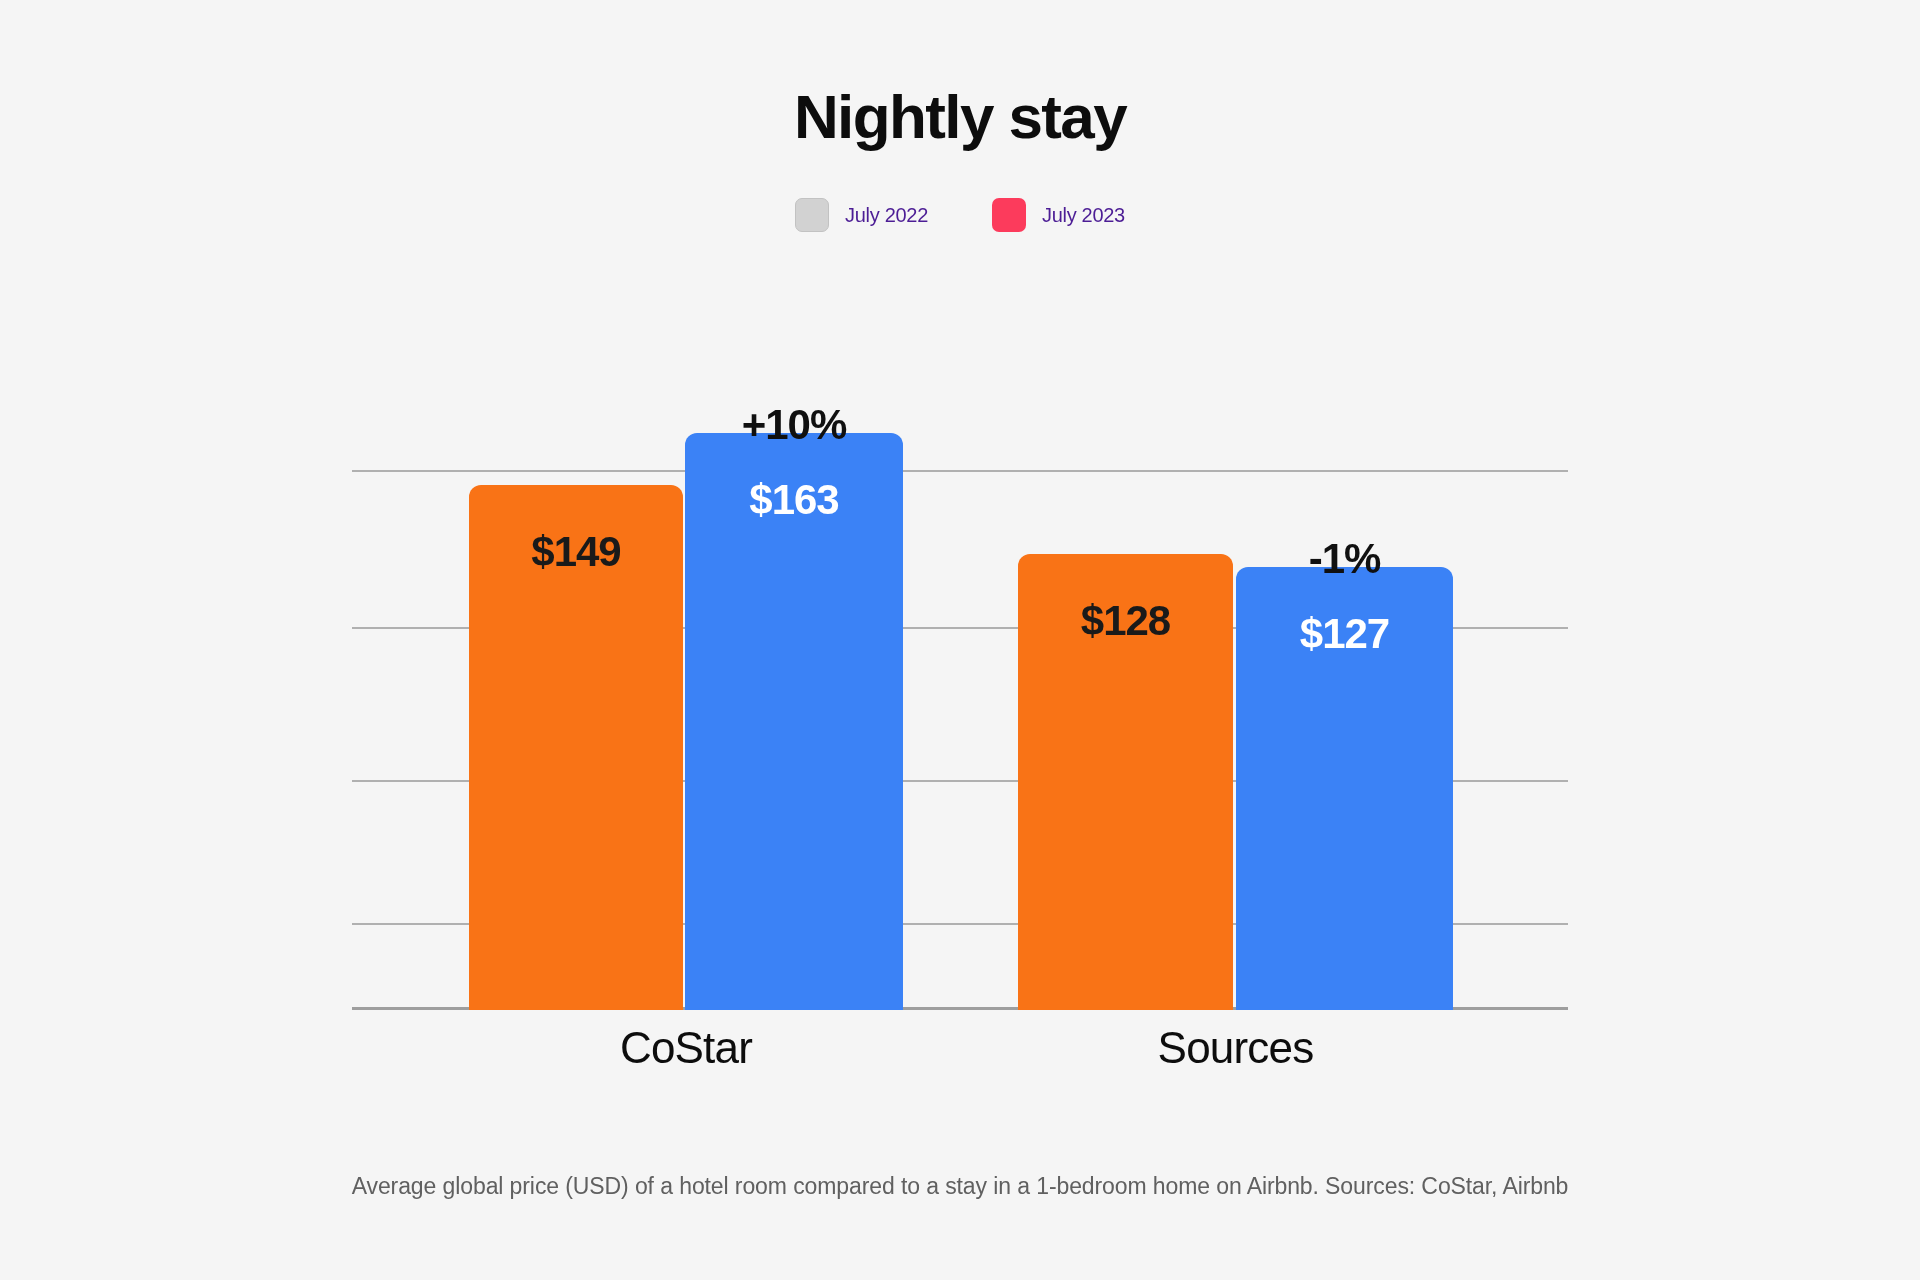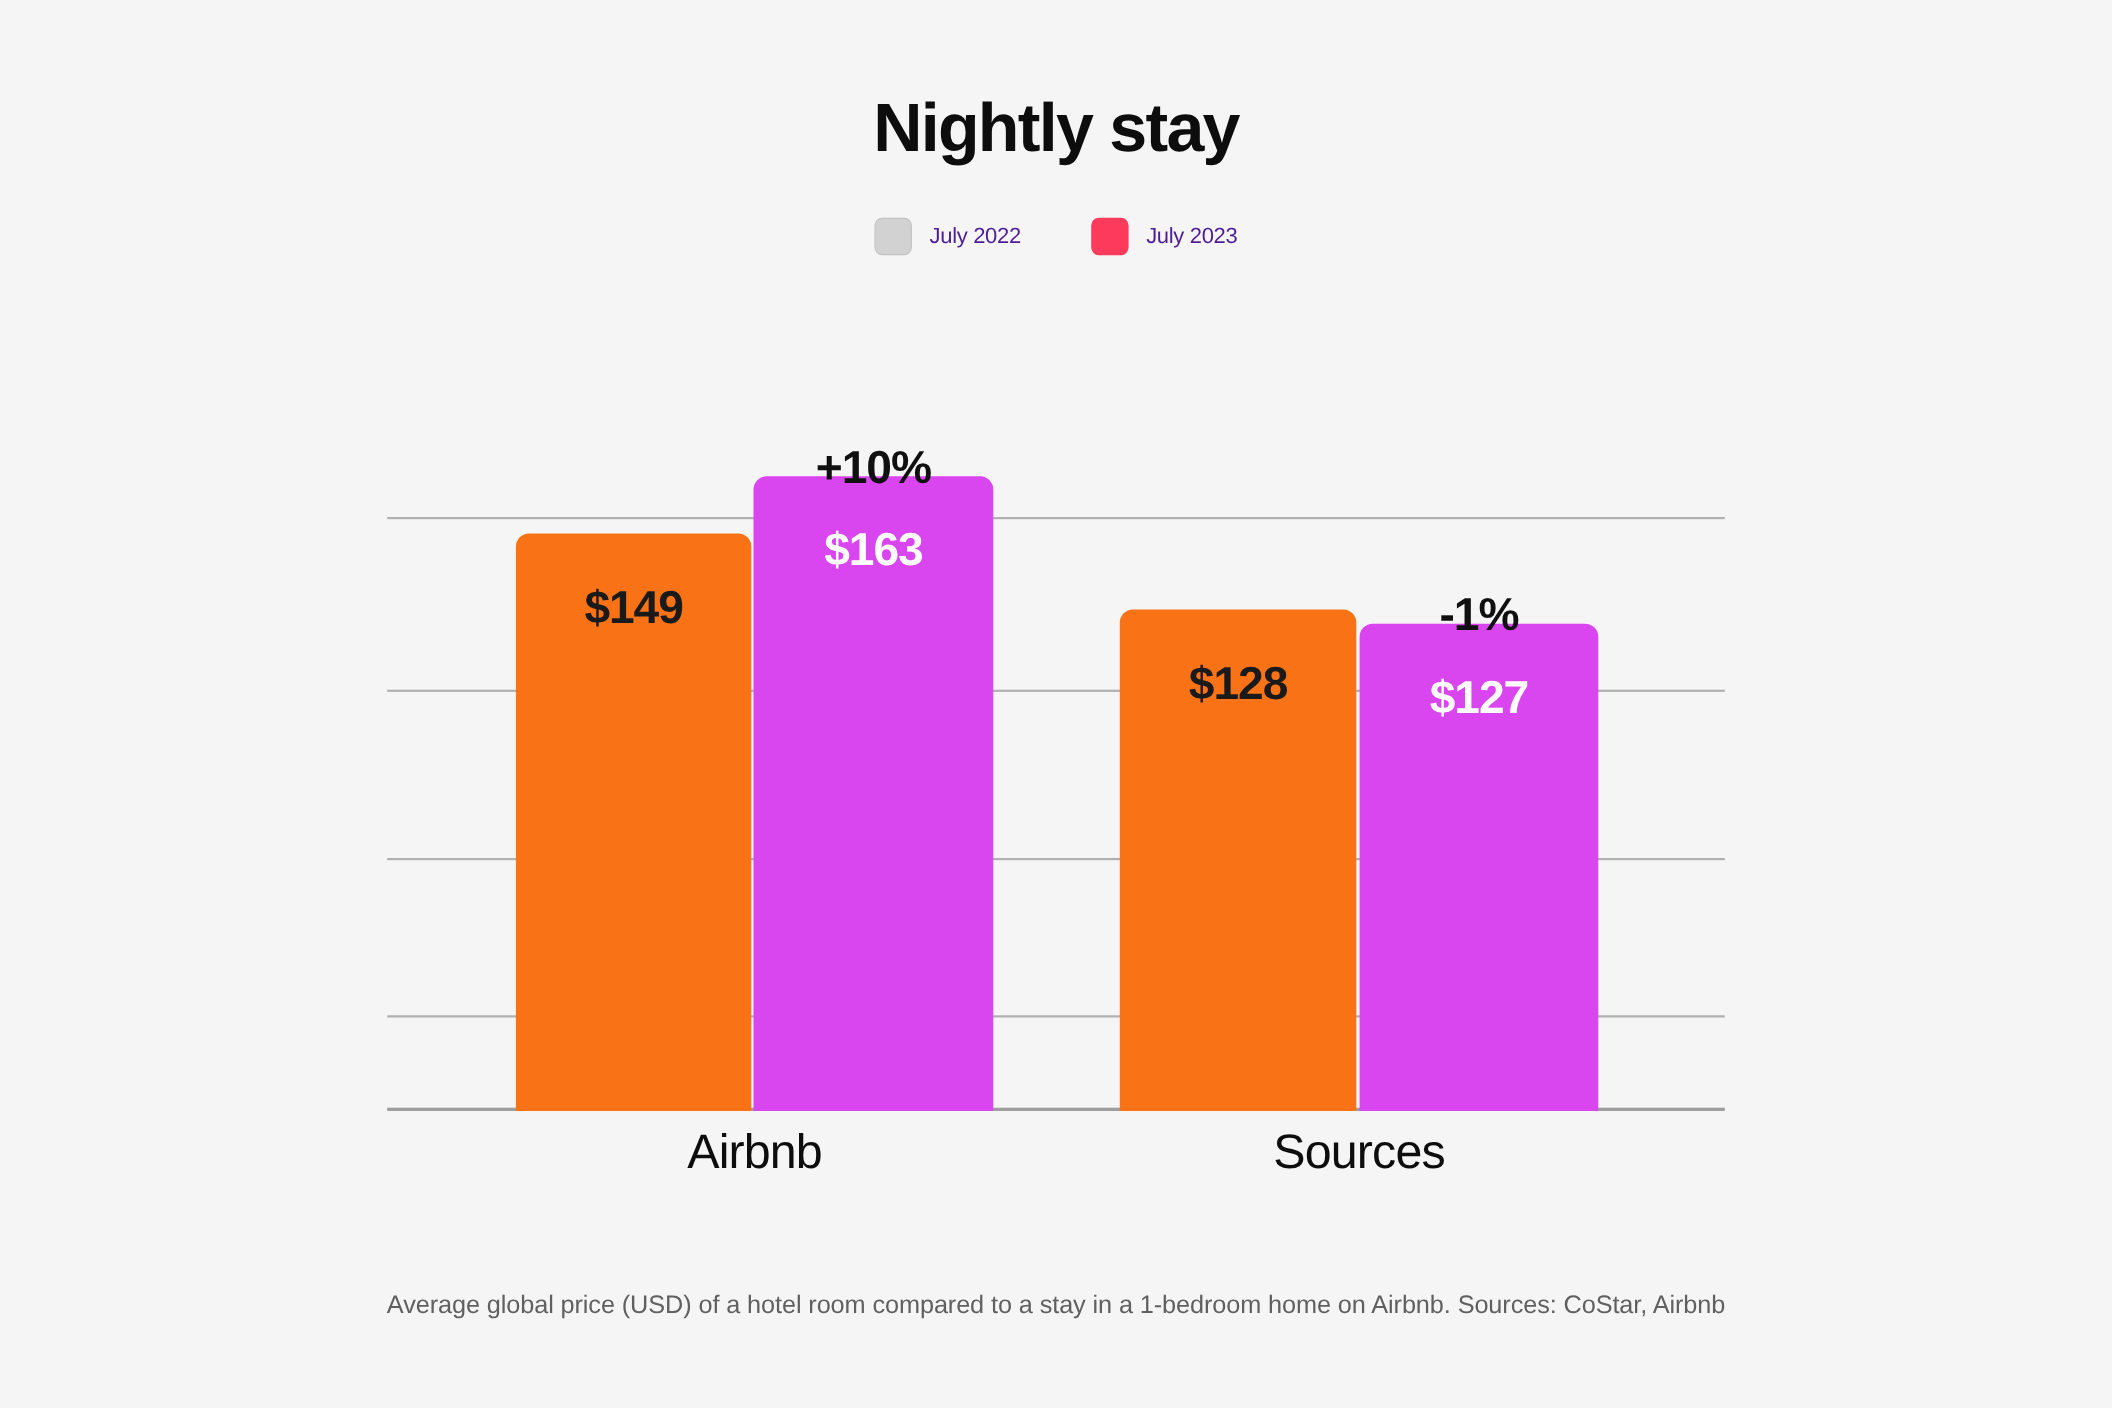--- a/index.html
+++ b/index.html
@@ -110,21 +110,21 @@
   .bar {
     position: absolute;
     bottom: 0;
     border-radius: 12px 12px 0 0;
     box-sizing: border-box;
   }
   .bar.prev {
     background: #f97316;
   }
   .bar.curr {
-    background: #d946ef;
+    background: #3b82f6;
   }
   .bar-value {
     position: absolute;
     left: 0;
     width: 100%;
     text-align: center;
     font-size: 42px;
     font-weight: 700;
     letter-spacing: -1px;
     line-height: 1;
@@ -229,19 +229,19 @@
 
     </div>
 
     <div class="delta" style="left:333px; width:218px; top:-57px;">+10%</div>
 
     <div class="delta" style="left:884px; width:217px; top:77px;">-1%</div>
 
   </div>
 
   <div class="cat-labels">
-    <div class="cat-label" style="left:117px; width:434px;">Airbnb</div>
+    <div class="cat-label" style="left:117px; width:434px;">CoStar</div>
     <div class="cat-label" style="left:666px; width:435px;">Sources</div>
   </div>
 
   <div class="footnote">Average global price (USD) of a hotel room compared to a stay in a 1-bedroom home on Airbnb. Sources: CoStar, Airbnb</div>
 
 </div>
 
 </body></html>

